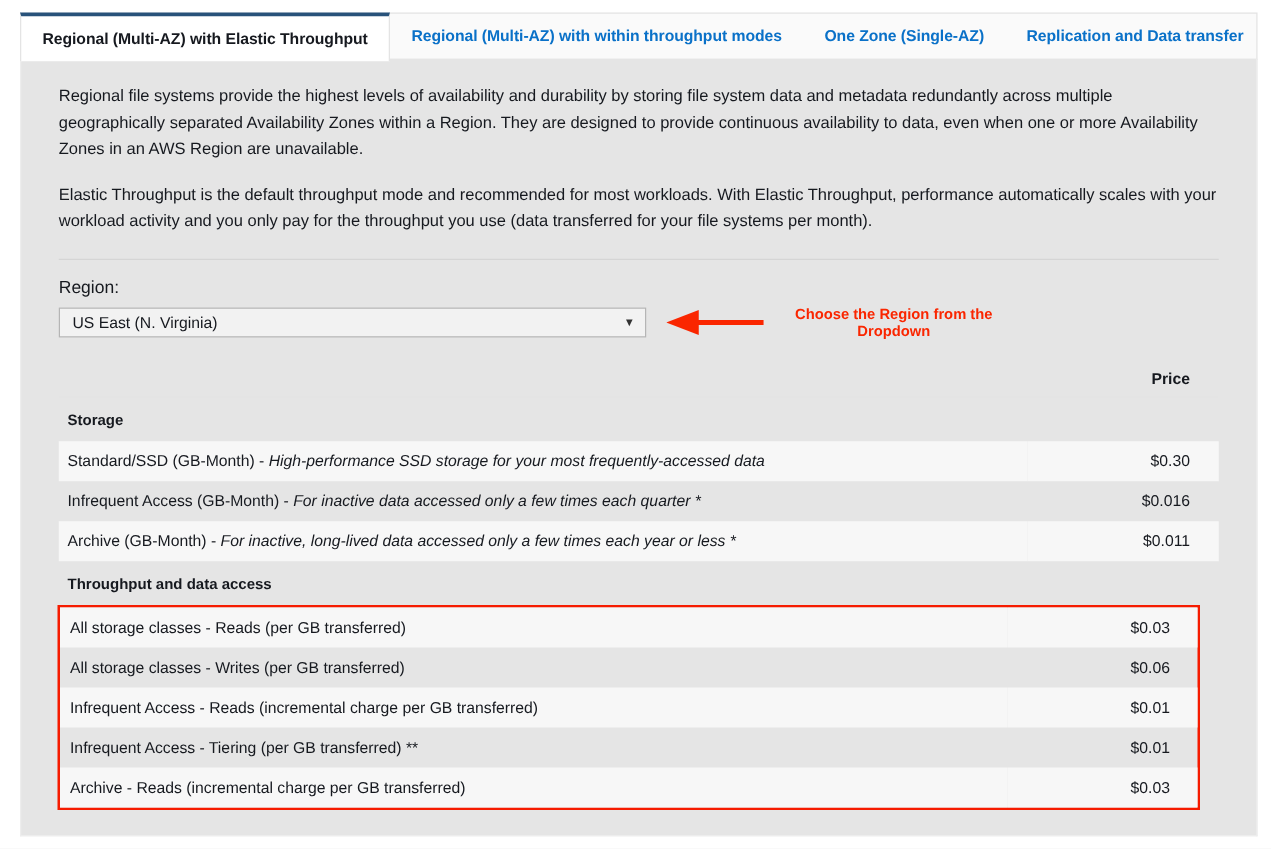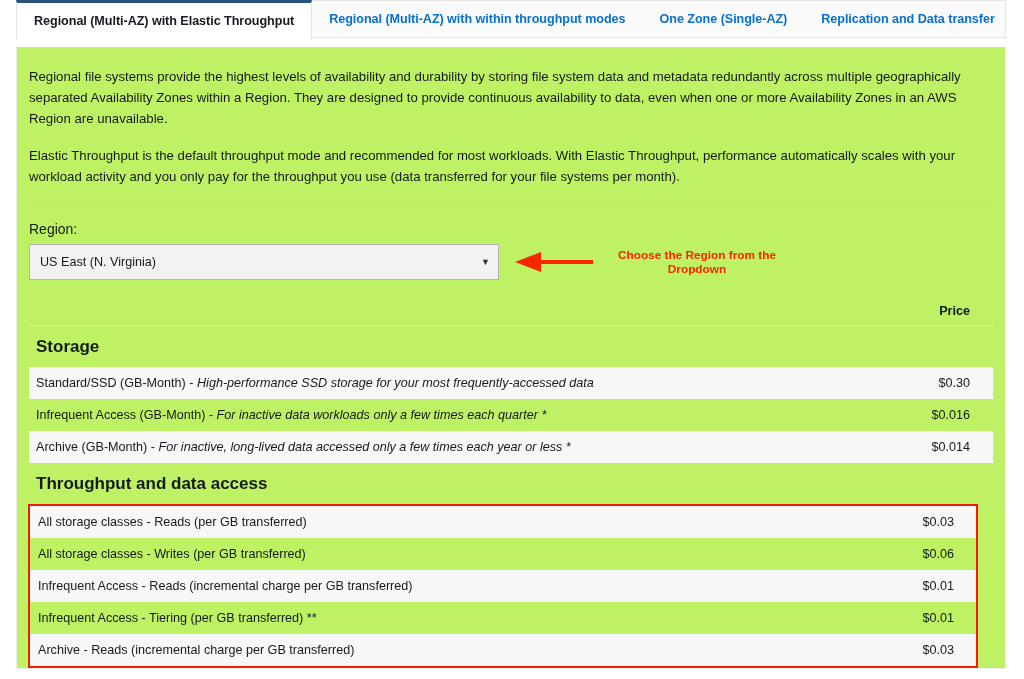--- a/index.html
+++ b/index.html
@@ -18,21 +18,21 @@
   .page {
     position: relative;
     width: 1024px;
     height: 679px;
   }
 
   
   .tabstrip {
     position: absolute;
     left: 16px;
-    top: 0;
+    top: 10px;
     width: 990px;
     height: 38px;
     background: #fafafa;
     border: 1px solid #e4e4e4;
     border-bottom: 1px solid #e4e4e4;
     box-sizing: border-box;
     display: flex;
     align-items: stretch;
   }
   .tab {
@@ -64,22 +64,22 @@
   .panel {
     position: absolute;
     left: 16px;
     top: 47px;
     width: 990px;
     height: 622px;
     box-sizing: border-box;
     border-left: 1px solid #ededed;
     border-right: 1px solid #ededed;
     border-bottom: 1px solid #ededed;
-    background: #bef264;
-    padding: 0 12px;
+    background: #e5e5e5;
+    padding: 0 30px;
   }
 
   .para {
     font-size: 13.2px;
     line-height: 21px;
     color: #16191f;
     margin: 0;
   }
   .para.p1 { padding-top: 19px; }
   .para.p2 { padding-top: 16px; }
@@ -98,21 +98,21 @@
 
   .region-row {
     display: flex;
     align-items: center;
     margin-top: 7px;
     position: relative;
   }
 
   .select-box {
     width: 470px;
-    height: 36px;
+    height: 24px;
     background: #f2f2f2;
     border: 1px solid #b5b5b5;
     box-sizing: border-box;
     display: flex;
     align-items: center;
     justify-content: space-between;
     padding: 0 8px 0 10px;
     font-size: 12.6px;
     color: #16191f;
     cursor: pointer;
@@ -149,21 +149,21 @@
     justify-content: flex-end;
     font-size: 12.6px;
     font-weight: bold;
     color: #16191f;
     padding-bottom: 7px;
     border-bottom: 1px solid #e4e4e4;
   }
   .price-head .ph-label { padding-right: 23px; }
 
   .section-title {
-    font-size: 17px;
+    font-size: 12px;
     font-weight: bold;
     color: #16191f;
     padding: 11px 0 10px 7px;
   }
 
   .ptable {
     width: 100%;
     border-collapse: collapse;
     table-layout: fixed;
   }
@@ -245,29 +245,29 @@
     <table class="ptable">
       <tbody>
         <tr class="alt">
           <td class="desc">
             <span>Standard/SSD (GB-Month) - </span><span class="ital">High-performance SSD storage for your most frequently-accessed data</span>
           </td>
           <td class="price">$0.30</td>
         </tr>
         <tr>
           <td class="desc">
-            <span>Infrequent Access (GB-Month) - </span><span class="ital">For inactive data workloads only a few times each quarter *</span>
+            <span>Infrequent Access (GB-Month) - </span><span class="ital">For inactive data accessed only a few times each quarter *</span>
           </td>
           <td class="price">$0.016</td>
         </tr>
         <tr class="alt">
           <td class="desc">
             <span>Archive (GB-Month) - </span><span class="ital">For inactive, long-lived data accessed only a few times each year or less *</span>
           </td>
-          <td class="price">$0.014</td>
+          <td class="price">$0.011</td>
         </tr>
       </tbody>
     </table>
 
     <div class="section-title">Throughput and data access</div>
     <div class="redbox">
       <table class="ptable">
         <tbody>
           <tr class="alt">
             <td class="desc">All storage classes - Reads (per GB transferred)</td>

